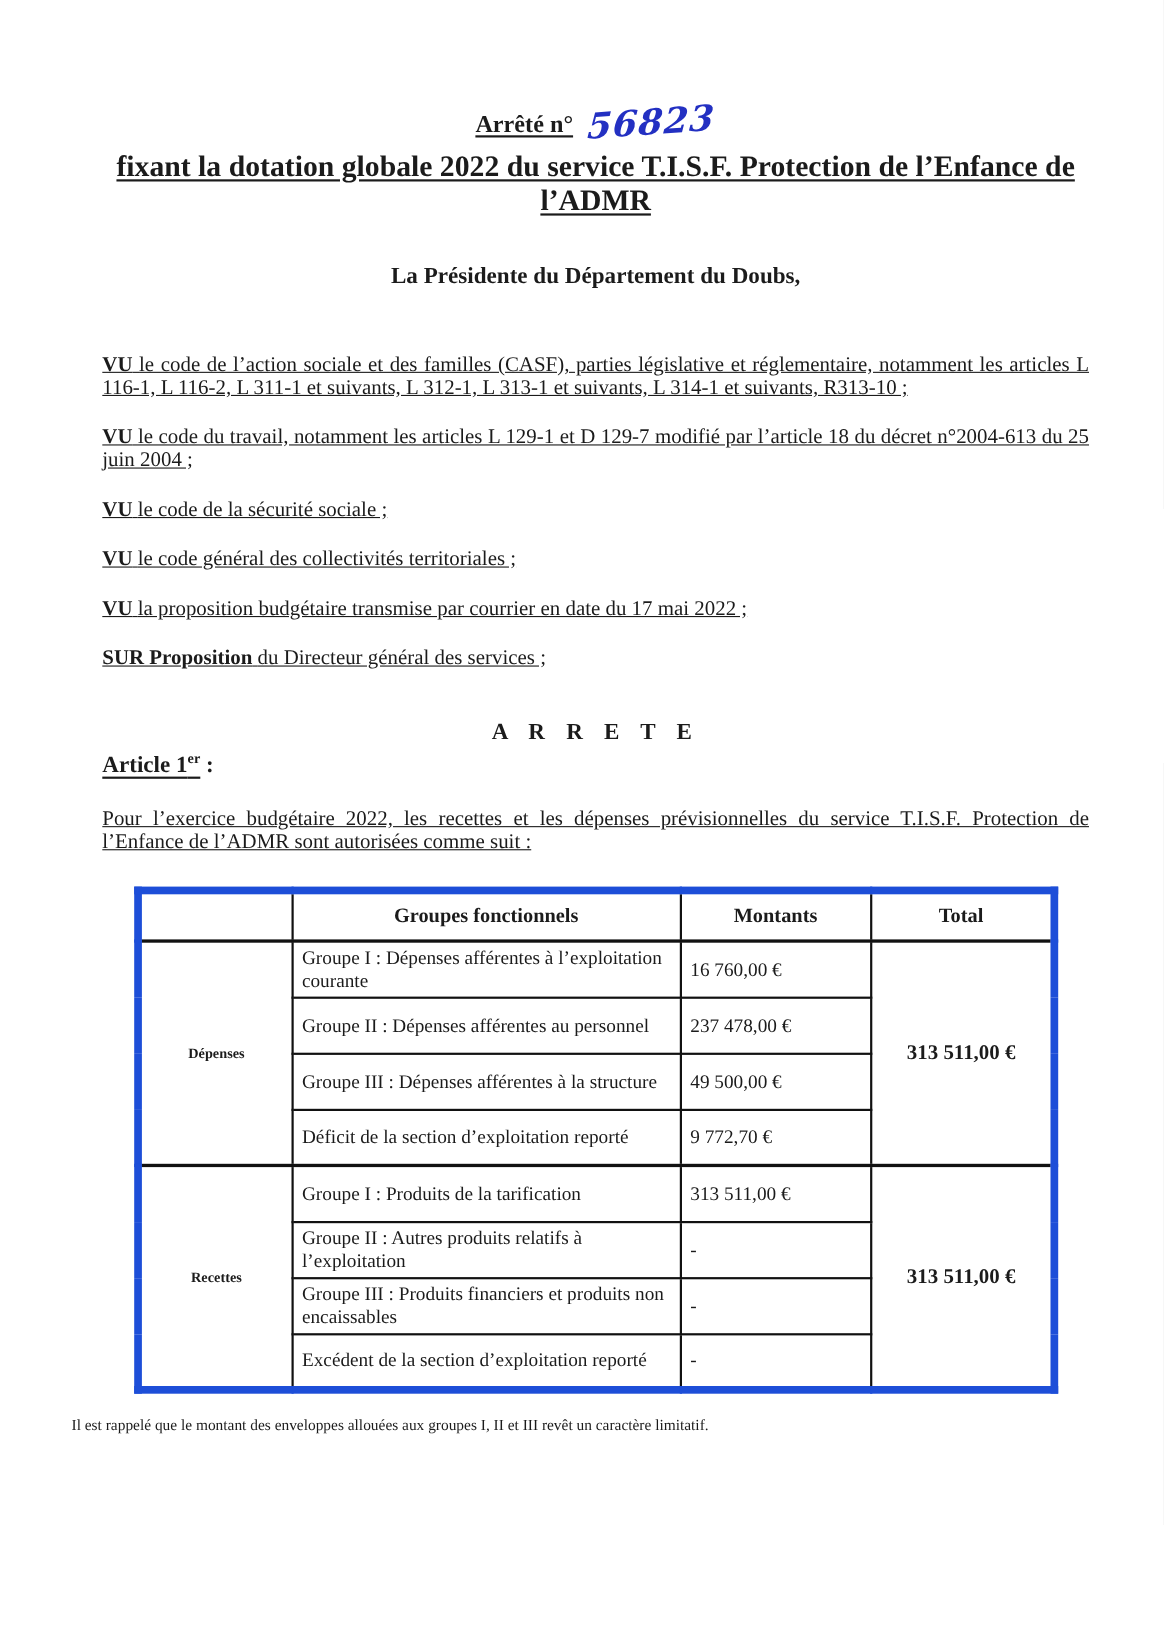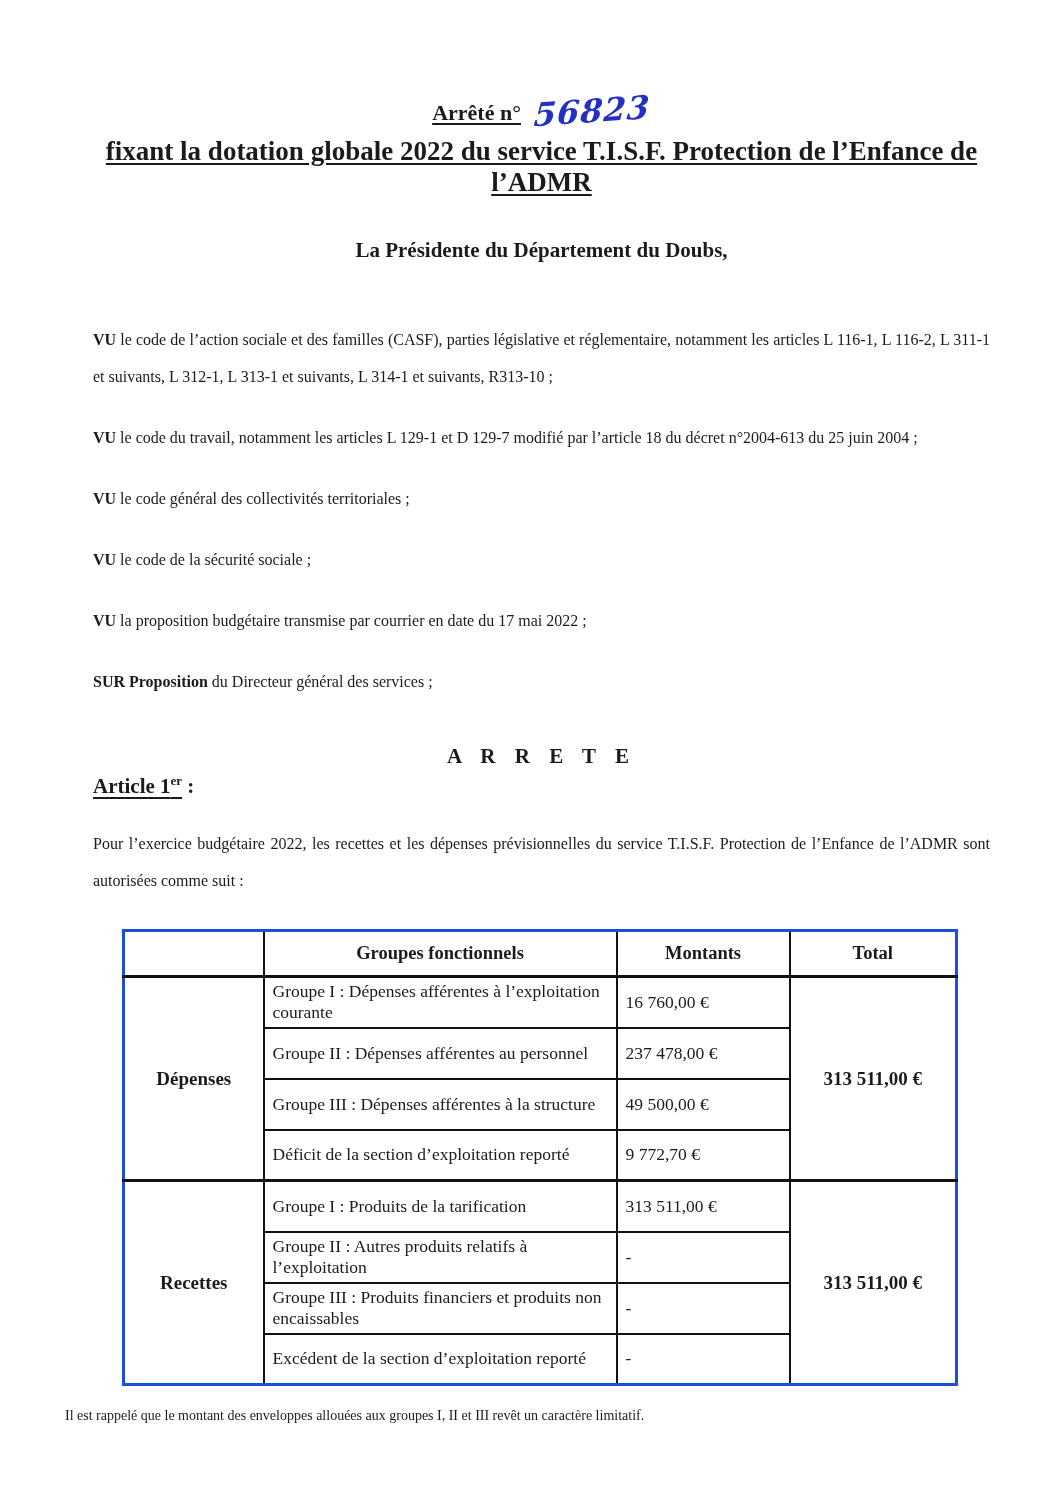--- a/index.html
+++ b/index.html
@@ -56,24 +56,25 @@
     text-align: center;
     font-size: 21px;
     font-weight: bold;
     margin: 40px 0 0 0;
   }
   
   .body-copy {
     margin-top: 58px;
   }
   p.legal-paragraph {
-    font-size: 16px;
-    line-height: 37px;
+    font-size: 19px;
+    line-height: 21px;
     text-align: justify;
     margin: 0 0 24px 0;
+    text-decoration: underline;
   }
   p.legal-paragraph b {
     font-weight: bold;
   }
   
   .arrete-heading {
     text-align: center;
     font-size: 21px;
     font-weight: bold;
     letter-spacing: 7px;
@@ -104,34 +105,34 @@
   .budget-table col.c-group { width: 353px; }
   .budget-table col.c-mont  { width: 173px; }
   .budget-table col.c-tot   { width: 167px; }
   .budget-table th, .budget-table td {
     border: 2px solid #111111;
     padding: 2px 8px;
     vertical-align: middle;
     box-sizing: border-box;
     overflow: hidden;
   }
-  .budget-table { border: 3px solid #1d4ed8; }
+  .budget-table { border: 7px solid #1d4ed8; }
   .budget-table thead th { height: 46px; }
   .budget-table tbody td { height: 51px; }
   .budget-table .head-cell {
     font-weight: bold;
     text-align: center;
     font-size: 18.5px;
   }
   .budget-table thead tr { border-bottom: 3px solid #111111; }
   .budget-table tbody.section { border-top: 3px solid #111111; }
   .cell-category {
     font-weight: bold;
     text-align: center;
-    font-size: 19px;
+    font-size: 13px;
   }
   .cell-label {
     text-align: left;
     line-height: 21px;
   }
   .cell-amount {
     text-align: left;
     padding-right: 10px;
   }
   .cell-total {
@@ -165,25 +166,25 @@
     <p class="legal-paragraph">
       <b>VU</b>
       <span>le code de l’action sociale et des familles (CASF), parties législative et réglementaire, notamment les articles L 116-1, L 116-2, L 311-1 et suivants, L 312-1, L 313-1 et suivants, L 314-1 et suivants, R313-10 ;</span>
     </p>
     <p class="legal-paragraph">
       <b>VU</b>
       <span>le code du travail, notamment les articles L 129-1 et D 129-7 modifié par l’article 18 du décret n°2004-613 du 25 juin 2004 ;</span>
     </p>
     <p class="legal-paragraph">
       <b>VU</b>
+      <span>le code de la sécurité sociale ;</span>
+    </p>
+    <p class="legal-paragraph">
+      <b>VU</b>
       <span>le code général des collectivités territoriales ;</span>
-    </p>
-    <p class="legal-paragraph">
-      <b>VU</b>
-      <span>le code de la sécurité sociale ;</span>
     </p>
     <p class="legal-paragraph">
       <b>VU</b>
       <span>la proposition budgétaire transmise par courrier en date du 17 mai 2022 ;</span>
     </p>
     <p class="legal-paragraph">
       <b>SUR Proposition</b>
       <span>du Directeur général des services ;</span>
     </p>
   </div>

